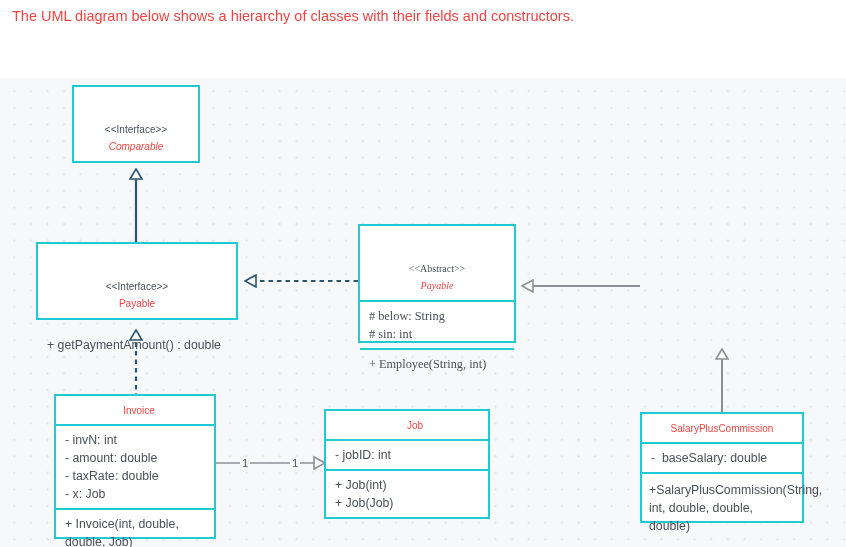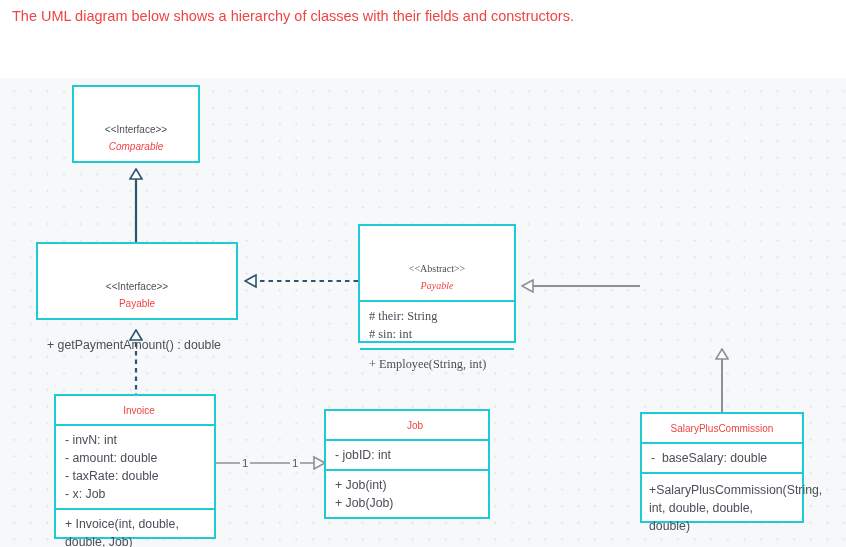--- a/index.html
+++ b/index.html
@@ -167,21 +167,21 @@
       <div class="uml-line">+ getPaymentAmount() : double</div>
     </div>
   </div>
 
   <div class="uml-box" style="left:358px; top:146px; width:158px; height:119px;font-family:Liberation Serif, serif;">
     <div class="uml-sec uml-head">
       <div class="uml-stereo">&lt;&lt;Abstract&gt;&gt;</div>
       <div class="uml-name italic">Payable</div>
     </div>
     <div class="uml-sec">
-      <div class="uml-line"># their: String</div>
+      <div class="uml-line"># below: String</div>
       <div class="uml-line"># sin: int</div>
     </div>
     <div class="uml-sec">
       <div class="uml-line">+ Employee(String, int)</div>
     </div>
   </div>
 
 
   <div class="uml-box" style="left:54px; top:316px; width:162px; height:145px;">
     <div class="uml-sec uml-head" style="padding:6px 4px 5px 12px;">

